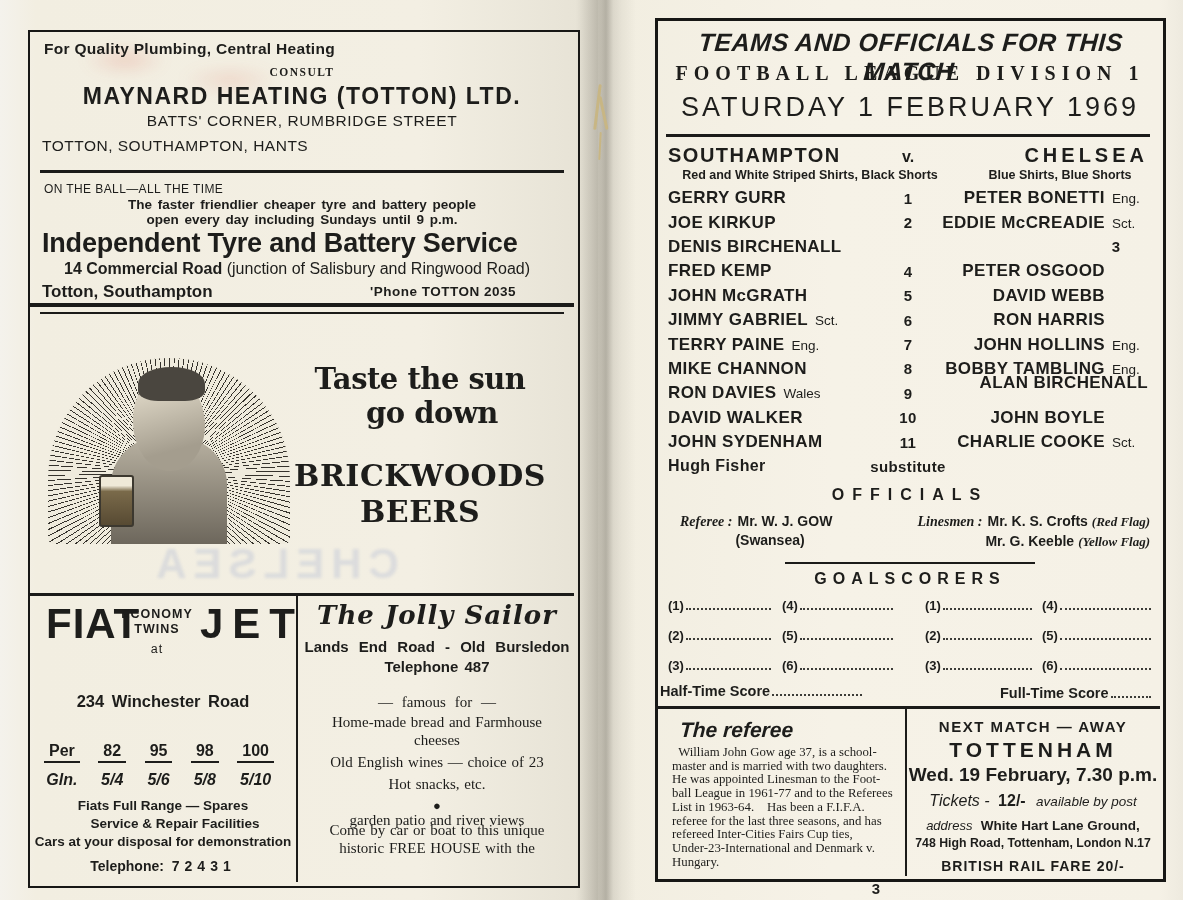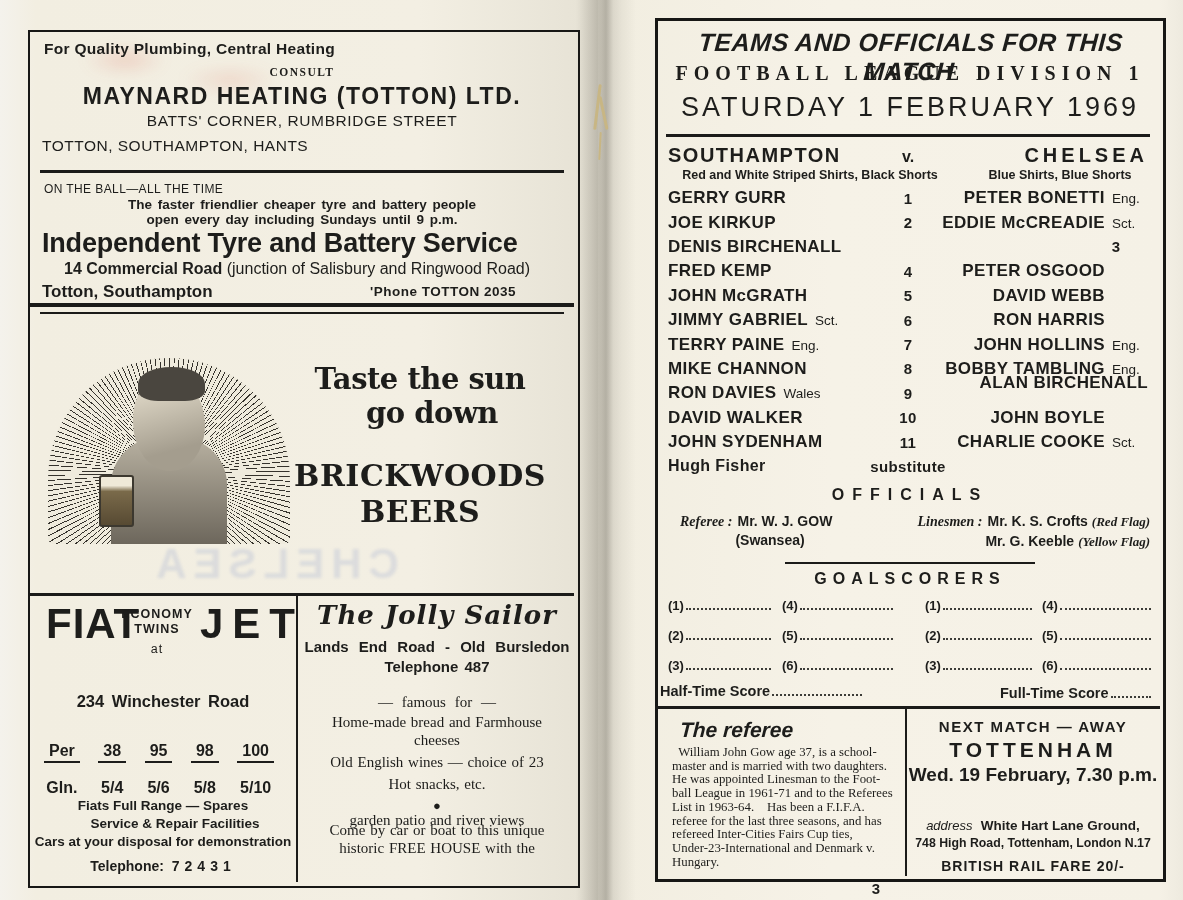--- a/index.html
+++ b/index.html
@@ -42,21 +42,21 @@
   .dome .hair{position:absolute;left:37%;top:5%;width:28%;height:18%;border-radius:50% 50% 30% 30%;background:#4a463f;}
   .dome .glass{position:absolute;left:21%;bottom:9%;width:13%;height:26%;border-radius:3px;
     background:linear-gradient(180deg,#efe9d8 18%,#7a6a4a 30%,#574a33);border:2px solid #3c382f;}
   .fi-brand{font-size:42px;font-weight:bold;letter-spacing:1px;}
   .fi-mid{font-size:12.5px;font-weight:bold;letter-spacing:1px;}
   .fi-station{font-family:"DejaVu Serif",serif;font-weight:bold;font-size:21px;letter-spacing:.5px;}
   .fi-addr{font-size:16.5px;font-weight:bold;word-spacing:3px;}
   .fi-note{font-size:13.5px;font-weight:bold;}
   .frac{display:inline-block;text-align:center;font-weight:bold;font-size:16px;}
   .frac .top{display:block;border-bottom:2.5px solid #1d1d1b;padding:0 5px 1px;}
-  .frac .bot{display:block;padding-top:16px;}
+  .frac .bot{display:block;padding-top:8px;font-style:italic;}
   .js-name{font-family:"DejaVu Serif",serif;font-weight:bold;font-size:26px;font-style:italic;letter-spacing:1px;}
   .js-addr{font-size:15px;font-weight:bold;word-spacing:2px;}
   .js-item{font-family:"Liberation Serif",serif;font-size:15px;word-spacing:1px;}
   .ghost-blue{position:absolute;left:104px;top:540px;width:340px;text-align:center;
     font-size:42px;font-weight:bold;letter-spacing:7px;color:rgba(105,130,195,.17);
     transform:scaleX(-1);filter:blur(1.4px);}
   .ghost-red{position:absolute;left:55px;top:28px;width:250px;height:80px;filter:blur(7px);
     background:radial-gradient(ellipse 60px 22px at 28% 40%,rgba(215,80,60,.20),transparent 70%),
       radial-gradient(ellipse 70px 20px at 70% 65%,rgba(215,80,60,.16),transparent 70%);}
   
@@ -136,21 +136,21 @@
     <div class="abs fi-mid ctr" style="left:118px;top:622px;width:78px;">TWINS</div>
     <div class="abs fi-mid ctr" style="left:118px;top:642px;width:78px;font-weight:500;">at</div>
     <div class="abs fi-brand" style="left:200px;top:600px;letter-spacing:9px;">JET</div>
     <div class="abs fi-addr ctr" style="left:32px;top:692px;width:262px;">234 Winchester Road</div>
     <div class="abs" style="left:44px;top:742px;width:230px;display:flex;justify-content:space-between;align-items:flex-start;">
       <span class="frac">
           <span class="top" style="border-bottom-width:2px;">Per</span>
           <span class="bot">Gln.</span>
         </span>
       <span class="frac">
-          <span class="top">38</span>
+          <span class="top">82</span>
           <span class="bot">5/4</span>
         </span>
       <span class="frac">
           <span class="top">95</span>
           <span class="bot">5/6</span>
         </span>
       <span class="frac">
           <span class="top">98</span>
           <span class="bot">5/8</span>
         </span>
@@ -325,31 +325,36 @@
     </div>
 
   <div class="hr" style="left:655px;top:706px;width:505px;height:2.5px;"></div>
   <div class="vr" style="left:905px;top:706px;width:2px;height:170px;"></div>
 
   <div class="abs ref-head" style="left:680px;top:718px;">The referee</div>
   <div class="abs" style="left:672px;top:746px;width:226px;">
     <div class="ref-line">  William John Gow age 37, is a school-</div>
     <div class="ref-line">master and is married with two daughters.</div>
     <div class="ref-line">He was appointed Linesman to the Foot-</div>
-    <div class="ref-line">ball League in 1961-71 and to the Referees</div>
+    <div class="ref-line">ball League in 1961-77 and to the Referees</div>
     <div class="ref-line">List in 1963-64.    Has been a F.I.F.A.</div>
     <div class="ref-line">referee for the last three seasons, and has</div>
     <div class="ref-line">refereed Inter-Cities Fairs Cup ties,</div>
     <div class="ref-line">Under-23-International and Denmark v.</div>
     <div class="ref-line">Hungary.</div>
   </div>
 
   <div class="abs nm1 ctr" style="left:908px;top:718px;width:250px;">NEXT MATCH — AWAY</div>
   <div class="abs nm2 ctr" style="left:908px;top:738px;width:250px;">TOTTENHAM</div>
   <div class="abs nm3 ctr" style="left:908px;top:764px;width:250px;">Wed. 19 February, 7.30 p.m.</div>
+  <div class="abs ctr" style="left:908px;top:792px;width:250px;">
+    <span class="nm-it" style="font-size:16px;font-weight:500;">Tickets -</span>
+    <span class="b" style="font-size:16px;margin:0 6px 0 4px;">12/-</span>
+    <span class="nm-it" style="font-size:13.5px;font-weight:500;">available by post</span>
+  </div>
   <div class="abs ctr" style="left:908px;top:816px;width:250px;">
     <span class="nm-it" style="font-size:13px;">address</span>
     <span class="b" style="font-size:13.5px;margin-left:4px;">White Hart Lane Ground,</span>
   </div>
   <div class="abs ctr b" style="left:906px;top:836px;width:254px;font-size:12.3px;">748 High Road, Tottenham, London N.17</div>
   <div class="abs ctr b" style="left:908px;top:858px;width:250px;font-size:14px;letter-spacing:1px;">BRITISH RAIL FARE 20/-</div>
 
   <div class="abs pgnum" style="left:866px;top:880px;width:20px;text-align:center;">3</div>
 
   <div class="gutter"></div>

